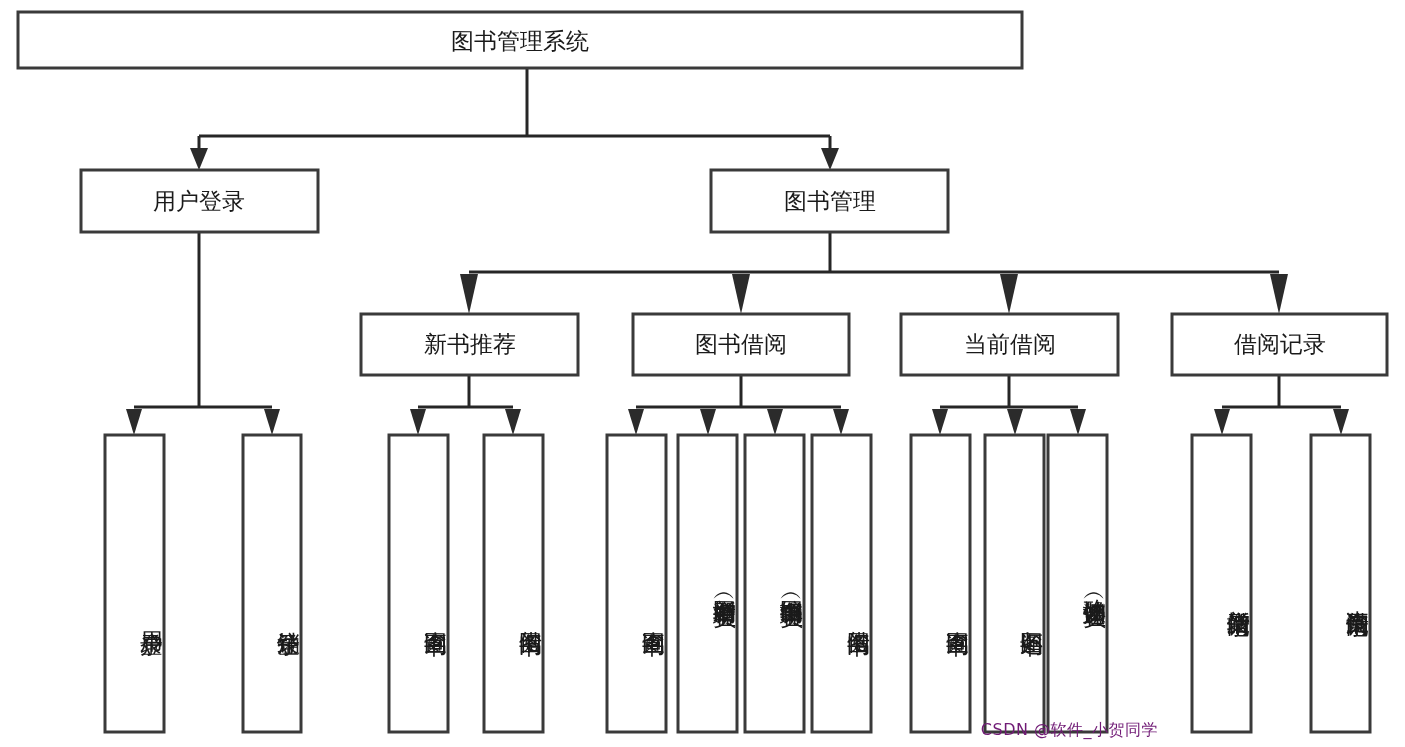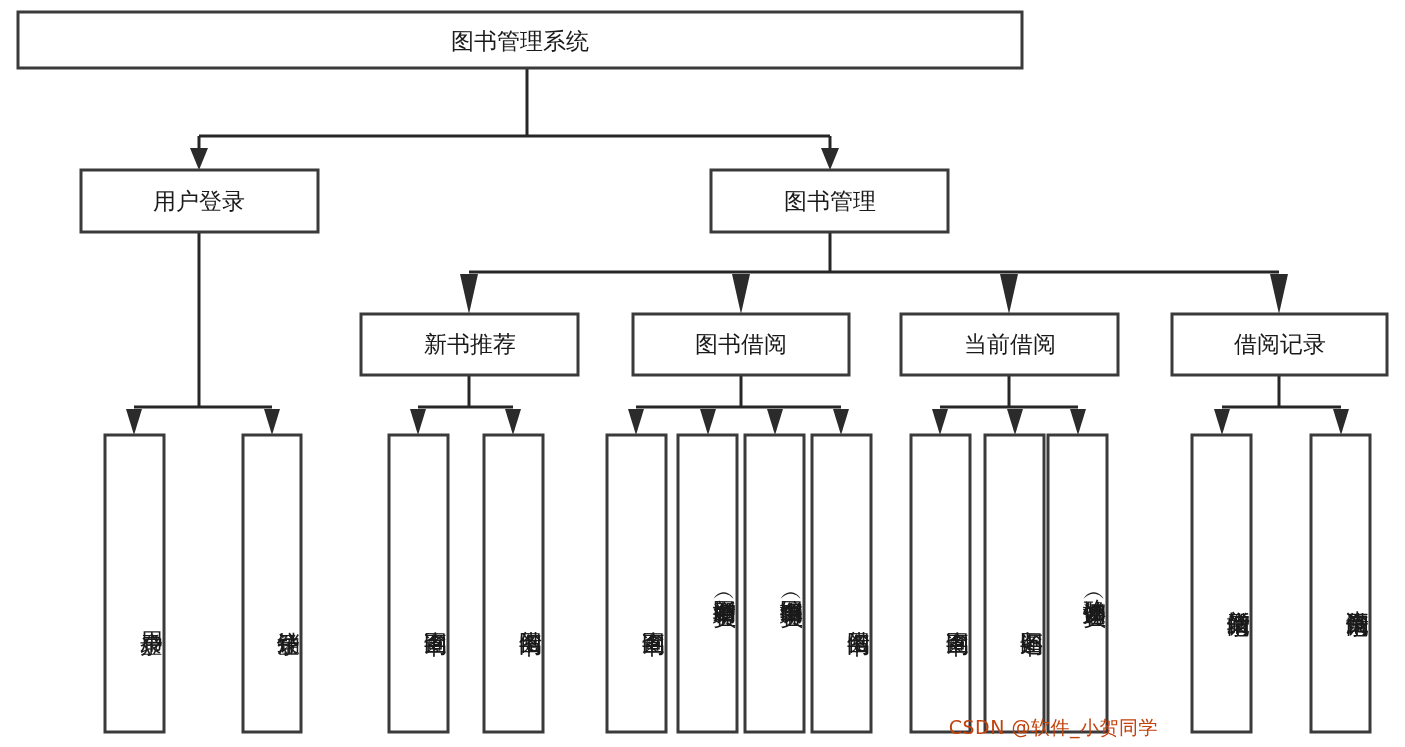--- a/index.html
+++ b/index.html
@@ -64,22 +64,22 @@
     display: flex;
     align-items: flex-start;
     justify-content: center;
     pointer-events: none;
   }
   .watermark {
     position: absolute;
     right: 12px;
     bottom: 6px;
     font-family: "DejaVu Sans", "Liberation Sans", sans-serif;
-    font-size: 19px;
-    color: #c2410c;
+    font-size: 16px;
+    color: #701a75;
     letter-spacing: 0.5px;
     white-space: nowrap;
   }
 </style>
 </head>
 <body>
 
 <div id="diagram-root">
 
   <svg id="flow-svg" viewBox="0 0 1405 747">

